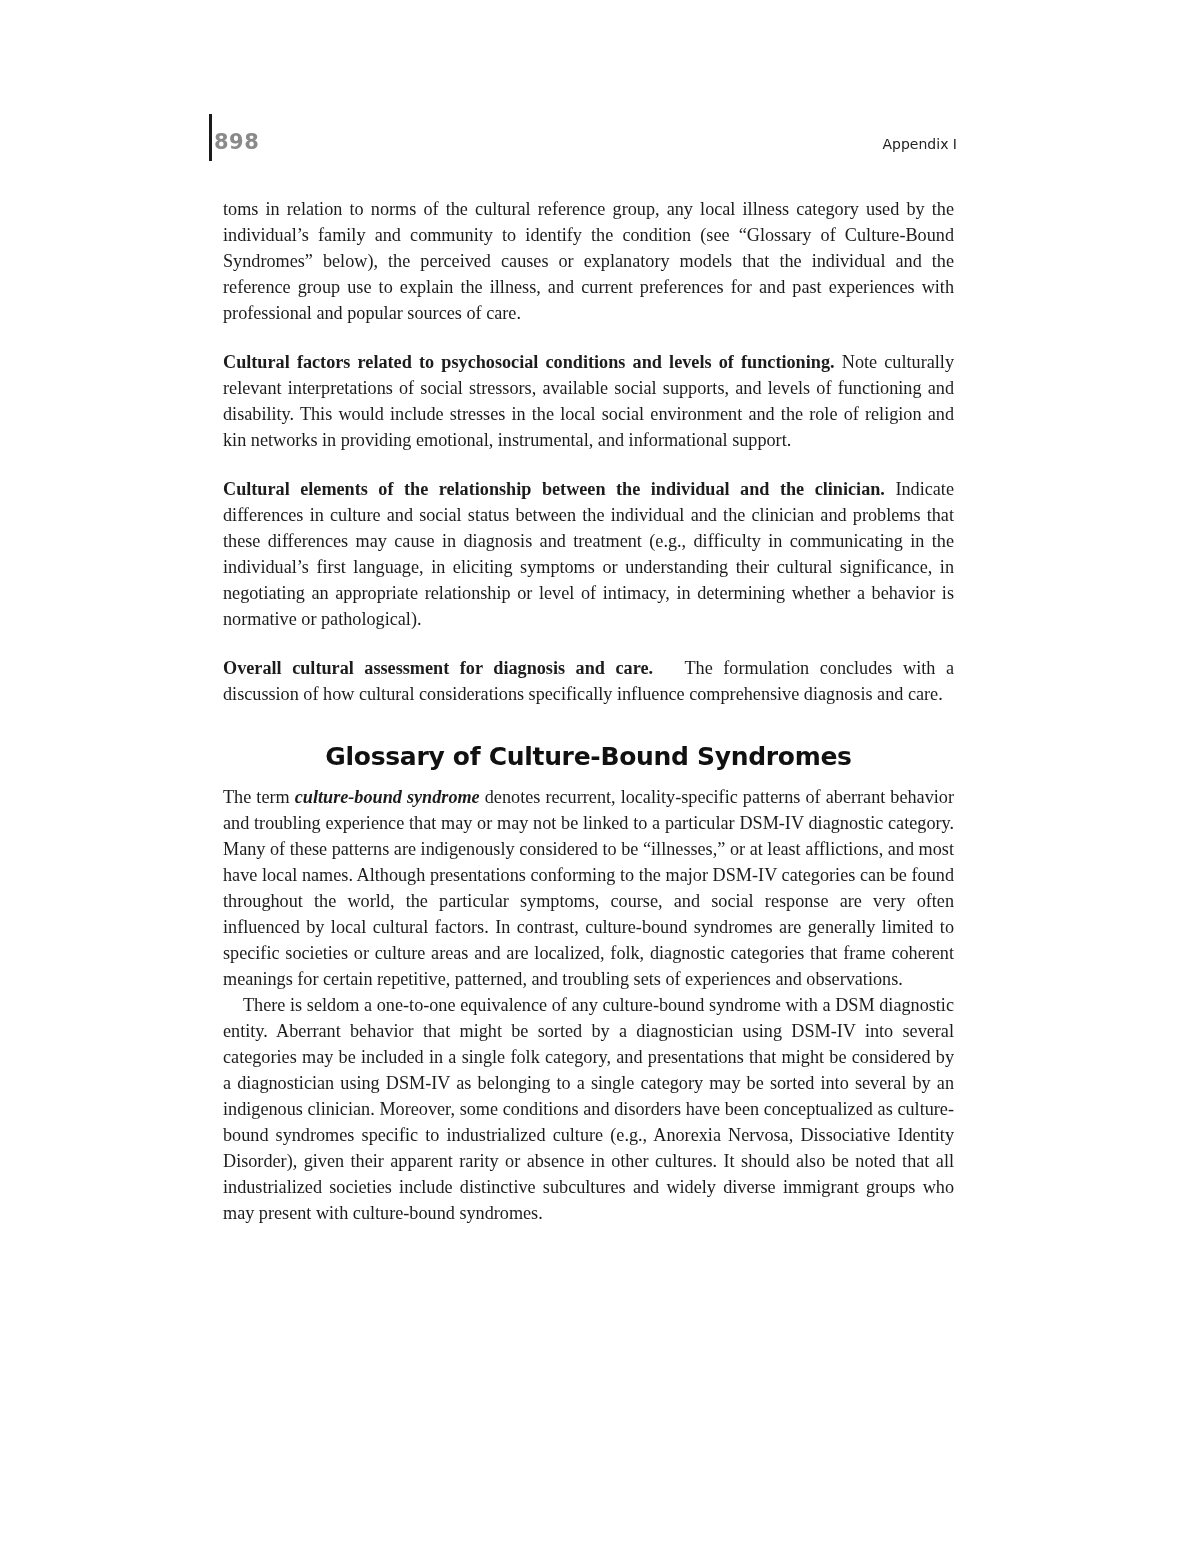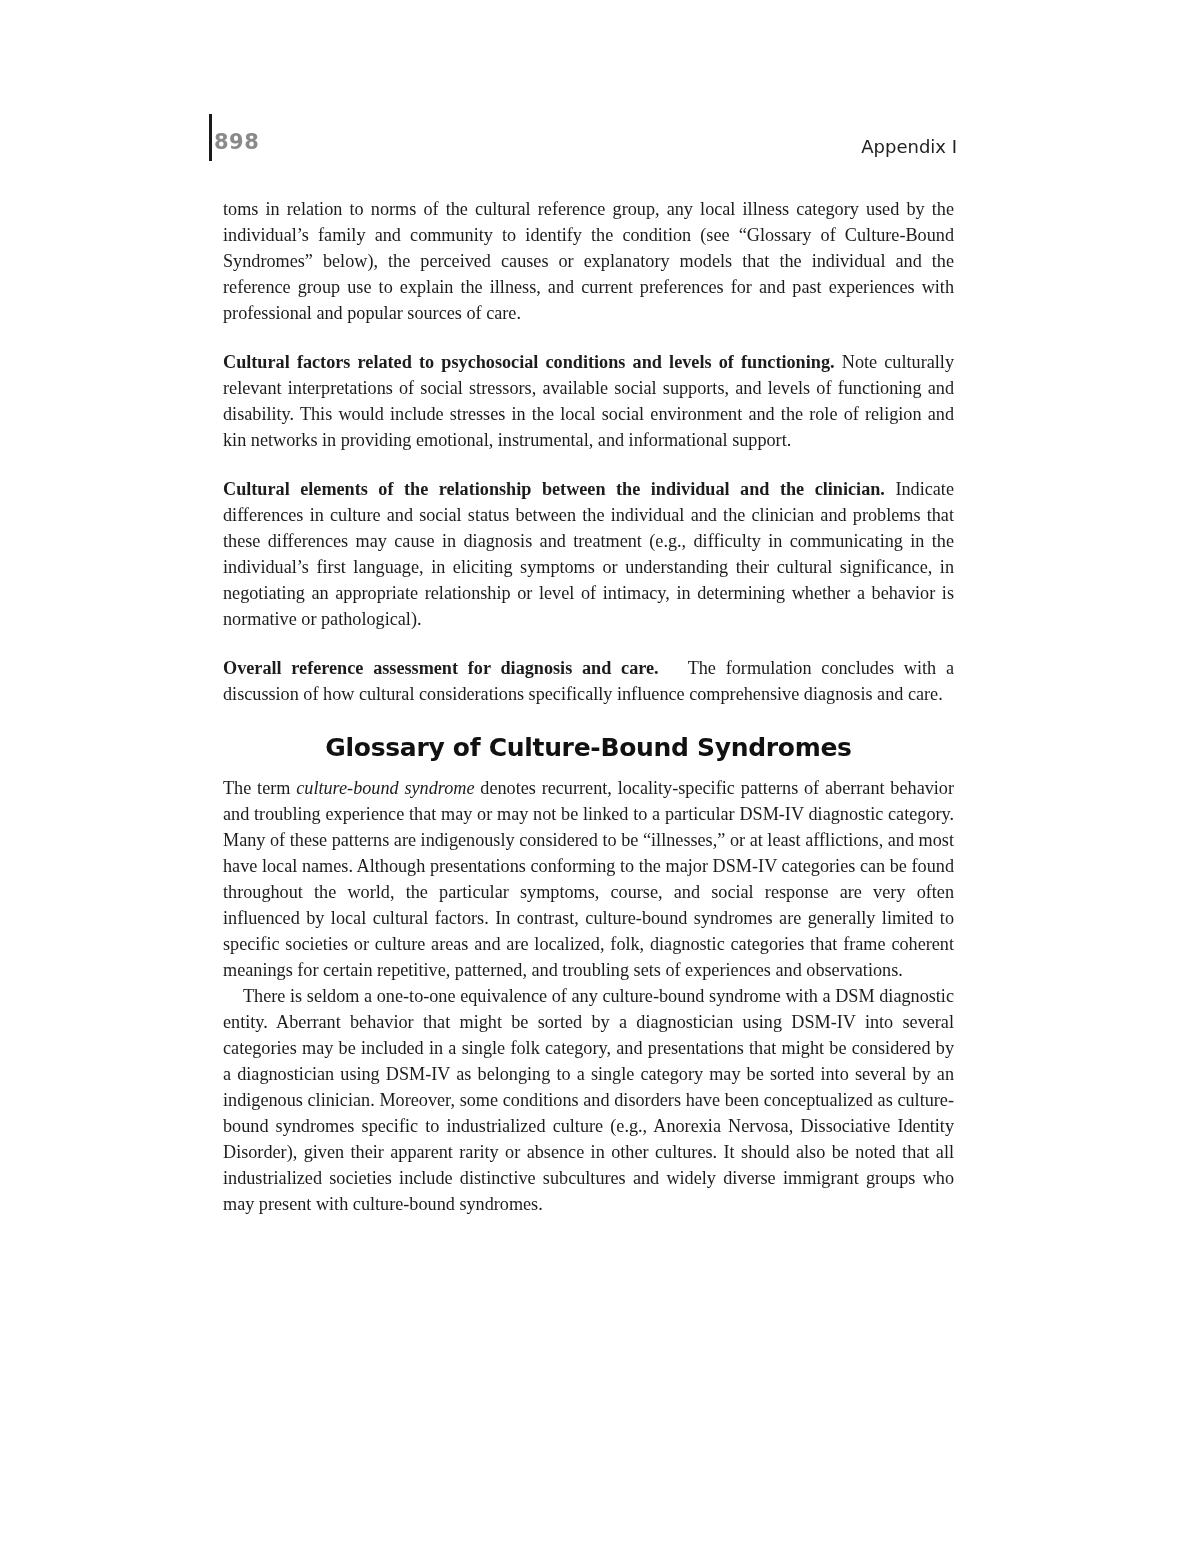--- a/index.html
+++ b/index.html
@@ -1,26 +1,26 @@
 <!DOCTYPE html>
 <html><head>
   <meta charset="utf-8">
   <style>
     html, body { margin: 0; padding: 0; background: #ffffff; }
     body { width: 1200px; height: 1553px; position: relative; overflow: hidden; }
     .page-bar { position: absolute; left: 209px; top: 114px; width: 3px; height: 47px; background: #1a1a1a; }
     .page-number { position: absolute; left: 214px; top: 130px; font-family: "DejaVu Sans", sans-serif; font-weight: bold; font-size: 21px; color: #8a8a8a; letter-spacing: 0.5px; }
-    .running-head { position: absolute; right: 243px; top: 136px; font-family: "DejaVu Sans", sans-serif; font-size: 18px; color: #222; }
+    .running-head { position: absolute; right: 243px; top: 136px; font-family: "DejaVu Sans", sans-serif; font-size: 14px; color: #222; }
     .body-text { position: absolute; left: 223px; width: 731px; top: 196px; font-family: "Liberation Serif", serif; font-size: 18.2px; line-height: 26px; color: #1c1c1c; }
     .body-text p { margin: 0; text-align: justify; hyphens: manual; }
     .section { margin-bottom: 23px !important; }
     .run-head { font-weight: bold; }
-    .glossary-title { font-family: "DejaVu Sans", sans-serif; font-weight: bold; font-size: 25px; text-align: center; color: #111; margin: 28px 0 14px 0; letter-spacing: -0.3px; }
+    .glossary-title { font-family: "DejaVu Sans", sans-serif; font-weight: bold; font-size: 25px; text-align: center; color: #111; margin: 37px 0 14px 0; letter-spacing: -0.3px; }
     .indent { text-indent: 20px; }
-    em { font-style: italic; }
+    em { font-style: italic; font-weight: bold; }
   </style>
 </head>
 <body>
 
 <div class="page-bar"></div>
 <div class="page-number">898</div>
 <div class="running-head">Appendix I</div>
 
 <div class="body-text">
   <p class="section">
@@ -28,21 +28,21 @@
   </p>
   <p class="section">
     <span class="run-head">Cultural factors related to psychosocial conditions and levels of functioning.</span>
     <span>Note culturally relevant interpretations of social stressors, available social supports, and levels of functioning and disability. This would include stresses in the local social environment and the role of religion and kin networks in providing emotional, instrumental, and informational support.</span>
   </p>
   <p class="section">
     <span class="run-head">Cultural elements of the relationship between the individual and the clinician.</span>
     <span>Indicate differences in culture and social status between the individual and the clinician and problems that these differences may cause in diagnosis and treatment (e.g., difficulty in communicating in the individual’s first language, in eliciting symptoms or understanding their cultural significance, in negotiating an appropriate relationship or level of intimacy, in determining whether a behavior is normative or pathological).</span>
   </p>
   <p class="section">
-    <span class="run-head">Overall reference assessment for diagnosis and care.</span>&nbsp;&nbsp;
+    <span class="run-head">Overall cultural assessment for diagnosis and care.</span>&nbsp;&nbsp;
     <span>The formulation concludes with a discussion of how cultural considerations specifically influence comprehensive diagnosis and care.</span>
   </p>
 
   <div class="glossary-title">Glossary of Culture-Bound Syndromes</div>
 
   <p><span>The term </span><em>culture-bound syndrome</em><span> denotes recurrent, locality-specific patterns of aberrant behavior and troubling experience that may or may not be linked to a particular DSM-IV diagnostic category. Many of these patterns are indigenously considered to be “illnesses,” or at least afflictions, and most have local names. Although presentations conforming to the major DSM-IV categories can be found throughout the world, the particular symptoms, course, and social response are very often influenced by local cultural factors. In contrast, culture-bound syndromes are generally limited to specific societies or culture areas and are localized, folk, diagnostic categories that frame coherent meanings for certain repetitive, patterned, and troubling sets of experiences and observations.</span></p>
   <p class="indent">
     <span>There is seldom a one-to-one equivalence of any culture-bound syndrome with a DSM diagnostic entity. Aberrant behavior that might be sorted by a diagnostician using DSM-IV into several categories may be included in a single folk category, and presentations that might be considered by a diagnostician using DSM-IV as belonging to a single category may be sorted into several by an indigenous clinician. Moreover, some conditions and disorders have been conceptualized as culture-bound syndromes specific to industrialized culture (e.g., Anorexia Nervosa, Dissociative Identity Disorder), given their apparent rarity or absence in other cultures. It should also be noted that all industrialized societies include distinctive subcultures and widely diverse immigrant groups who may present with culture-bound syndromes.</span>
   </p>
 </div>

